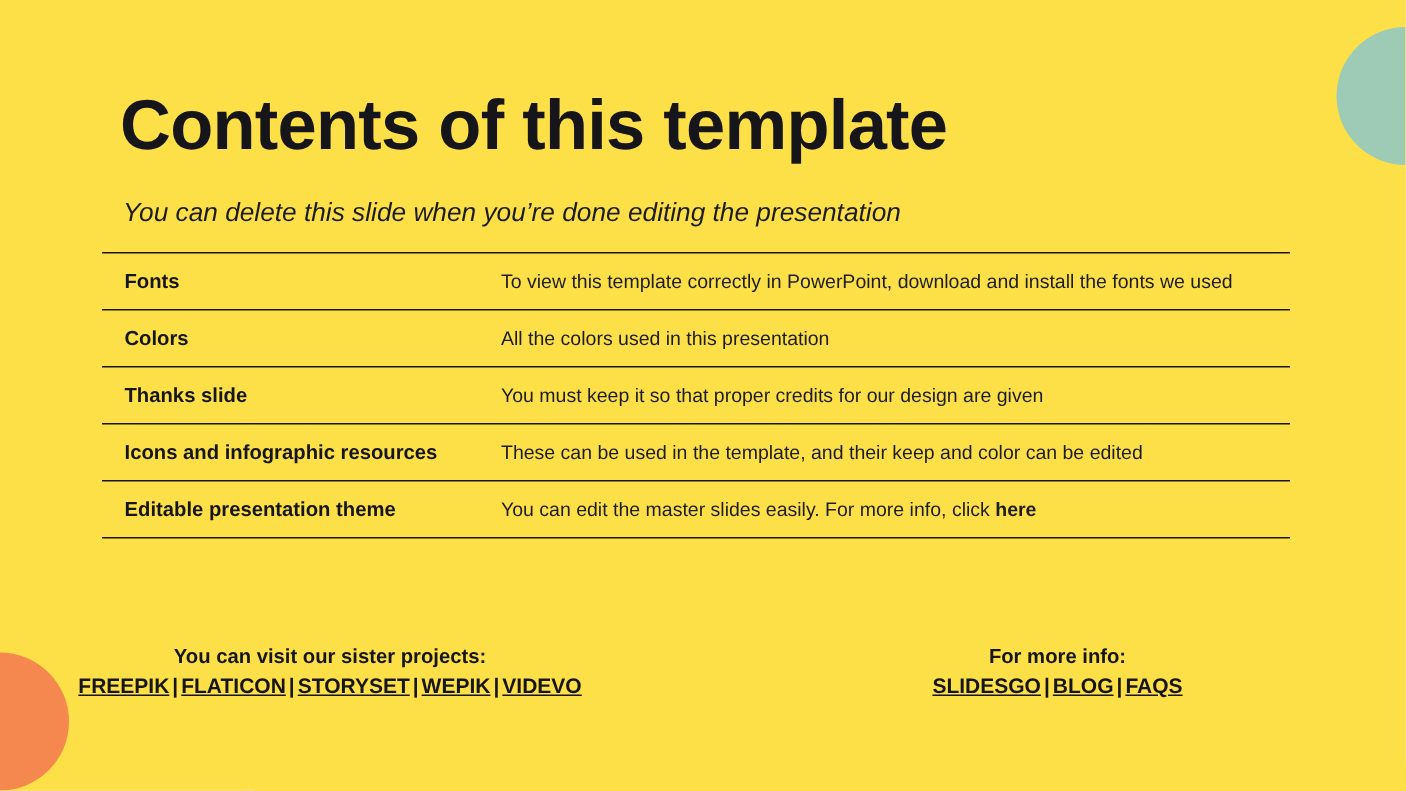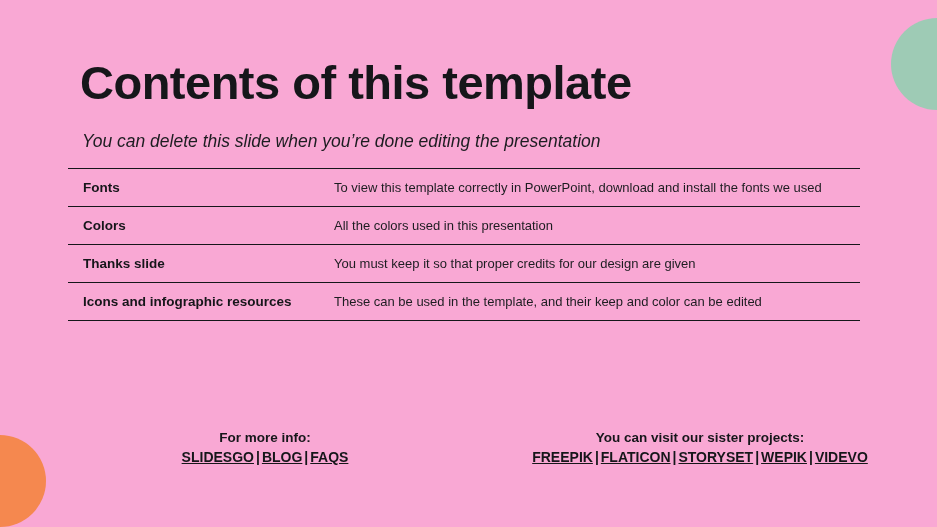--- a/index.html
+++ b/index.html
@@ -11,21 +11,21 @@
     height: 527px;
     background: #f2efe9;
     font-family: "Liberation Sans", sans-serif;
     color: #16161a;
     overflow: hidden;
   }
   .slide {
     position: relative;
     width: 937px;
     height: 527px;
-    background: #f9a8d4;
+    background: #fde047;
     overflow: hidden;
   }
   
   .shape-top-right {
     position: absolute;
     top: 18px;
     right: 0;
     width: 46px;
     height: 92px;
     background: #9ecbb5;
@@ -158,31 +158,35 @@
     <div class="row">
       <div class="cell-label">Thanks slide</div>
       <div class="cell-desc">You must keep it so that proper credits for our design are given</div>
     </div>
 
     <div class="row">
       <div class="cell-label">Icons and infographic resources</div>
       <div class="cell-desc">These can be used in the template, and their keep and color can be edited</div>
     </div>
 
+    <div class="row">
+      <div class="cell-label">Editable presentation theme</div>
+      <div class="cell-desc"><span>You can edit the master slides easily. For more info, click </span><b>here</b></div>
+    </div>
 
   </div>
 
   <div class="footer">
+    <div class="footer-col right">
+      <div class="footer-head">You can visit our sister projects:</div>
+      <div class="footer-links">
+        <a href="#">FREEPIK</a><span class="sep">|</span><a href="#">FLATICON</a><span class="sep">|</span><a href="#">STORYSET</a><span class="sep">|</span><a href="#">WEPIK</a><span class="sep">|</span><a href="#">VIDEVO</a>
+      </div>
+    </div>
     <div class="footer-col left">
       <div class="footer-head">For more info:</div>
       <div class="footer-links">
         <a href="#">SLIDESGO</a><span class="sep">|</span><a href="#">BLOG</a><span class="sep">|</span><a href="#">FAQS</a>
-      </div>
-    </div>
-    <div class="footer-col right">
-      <div class="footer-head">You can visit our sister projects:</div>
-      <div class="footer-links">
-        <a href="#">FREEPIK</a><span class="sep">|</span><a href="#">FLATICON</a><span class="sep">|</span><a href="#">STORYSET</a><span class="sep">|</span><a href="#">WEPIK</a><span class="sep">|</span><a href="#">VIDEVO</a>
       </div>
     </div>
   </div>
 
 </div>
 
 </body></html>

